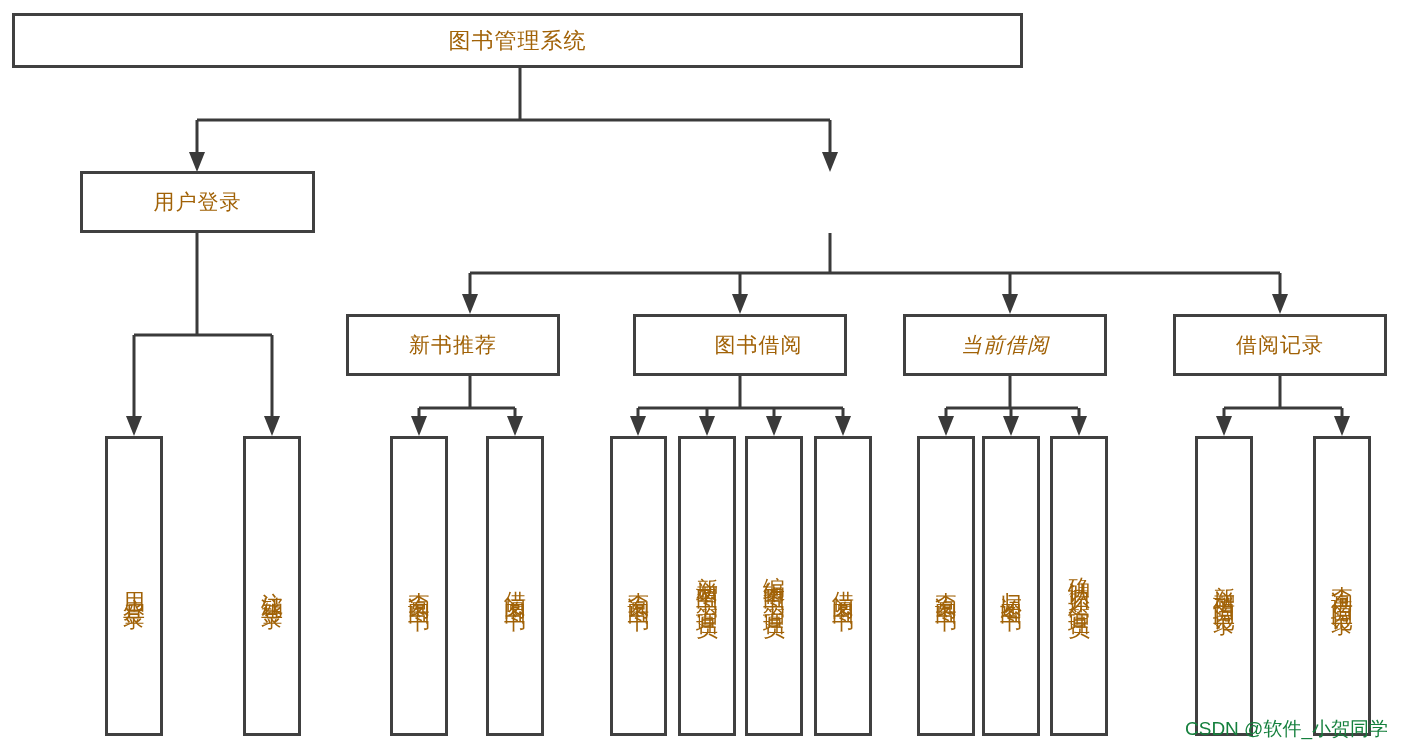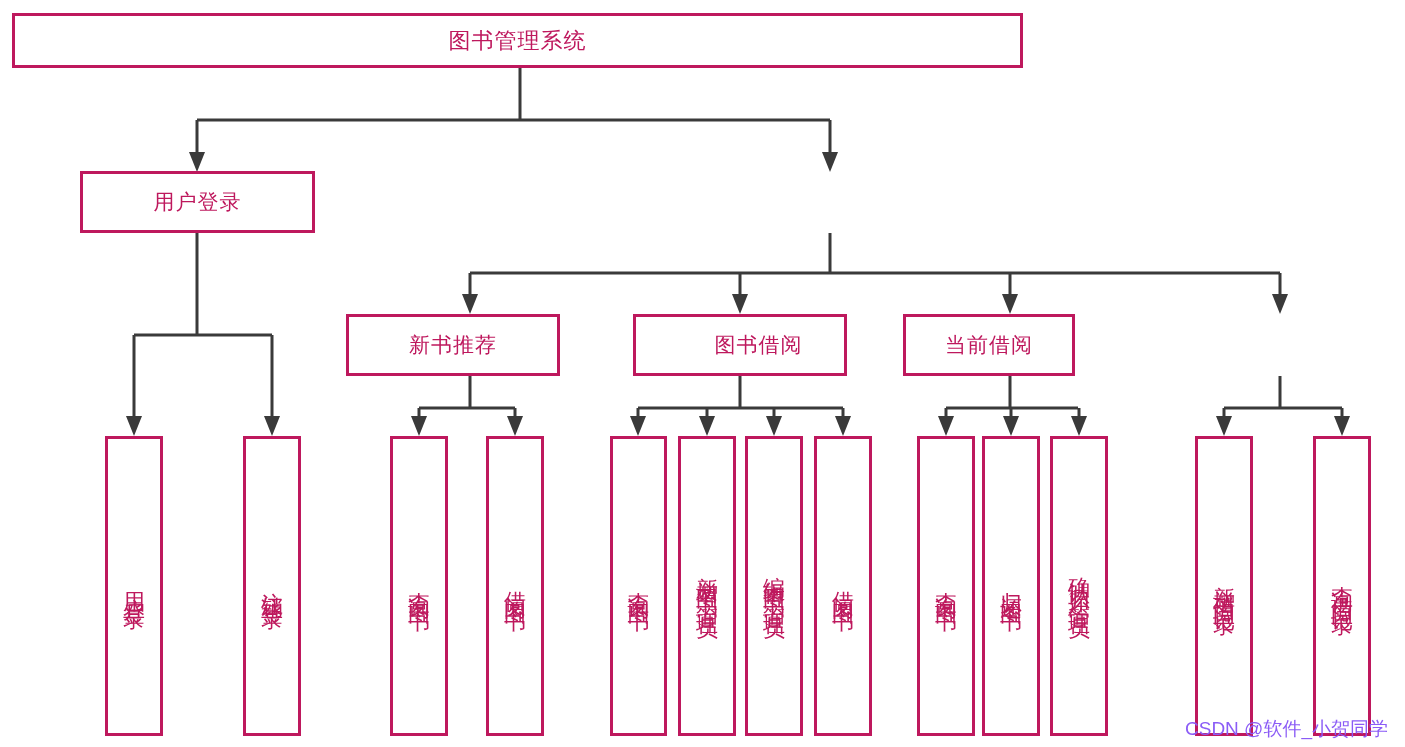--- a/index.html
+++ b/index.html
@@ -12,44 +12,44 @@
     overflow: hidden;
   }
   .wires {
     position: absolute;
     left: 0; top: 0;
     width: 1405px; height: 747px;
   }
   .node {
     position: absolute;
     box-sizing: border-box;
-    border: 3px solid #be185d;
+    border: 3px solid #404040;
     background: #ffffff;
     display: flex;
     align-items: center;
     justify-content: center;
-    color: #be185d;
+    color: #a16207;
   }
   .node.h {
     font-size: 21px;
     letter-spacing: 1px;
   }
   .node.root {
     font-size: 22px;
   }
   .node.v {
     font-size: 22px;
     writing-mode: vertical-rl;
     letter-spacing: 6px;
     line-height: 1;
     padding: 4px 0;
   }
   .watermark {
     position: absolute;
-    color: #8b5cf6;
+    color: #15803d;
     font-size: 19px;
     white-space: nowrap;
     z-index: 5;
   }
 </style>
 </head>
 <body>
 
 <div class="stage">
 
@@ -87,21 +87,22 @@
       <polygon points="1334,416 1350,416 1342,436"></polygon>
     </g>
   </svg>
 
   <div class="node h root" style="left:12px; top:13px; width:1011px; height:55px;">图书管理系统</div>
 
   <div class="node h" style="left:80px; top:171px; width:235px; height:62px;">用户登录</div>
 
   <div class="node h" style="left:346px; top:314px; width:214px; height:62px;">新书推荐</div>
   <div class="node h" style="left:633px; top:314px; width:214px; height:62px;padding-left:37px;">图书借阅</div>
-  <div class="node h" style="left:903px; top:314px; width:172px; height:62px;">当前借阅</div>
+  <div class="node h" style="left:903px; top:314px; width:204px; height:62px;font-style:italic;">当前借阅</div>
+  <div class="node h" style="left:1173px; top:314px; width:214px; height:62px;">借阅记录</div>
 
   <div class="node v" style="left:105px; top:436px; width:58px; height:300px;">用户登录</div>
   <div class="node v" style="left:243px; top:436px; width:58px; height:300px;">注销登录</div>
 
   <div class="node v" style="left:390px; top:436px; width:58px; height:300px;">查询图书</div>
   <div class="node v" style="left:486px; top:436px; width:58px; height:300px;">借阅图书</div>
 
   <div class="node v" style="left:610px; top:436px; width:57px; height:300px;">查询图书</div>
   <div class="node v" style="left:678px; top:436px; width:58px; height:300px;">新增图书（管理员）</div>
   <div class="node v" style="left:745px; top:436px; width:58px; height:300px;">编辑图书（管理员）</div>

